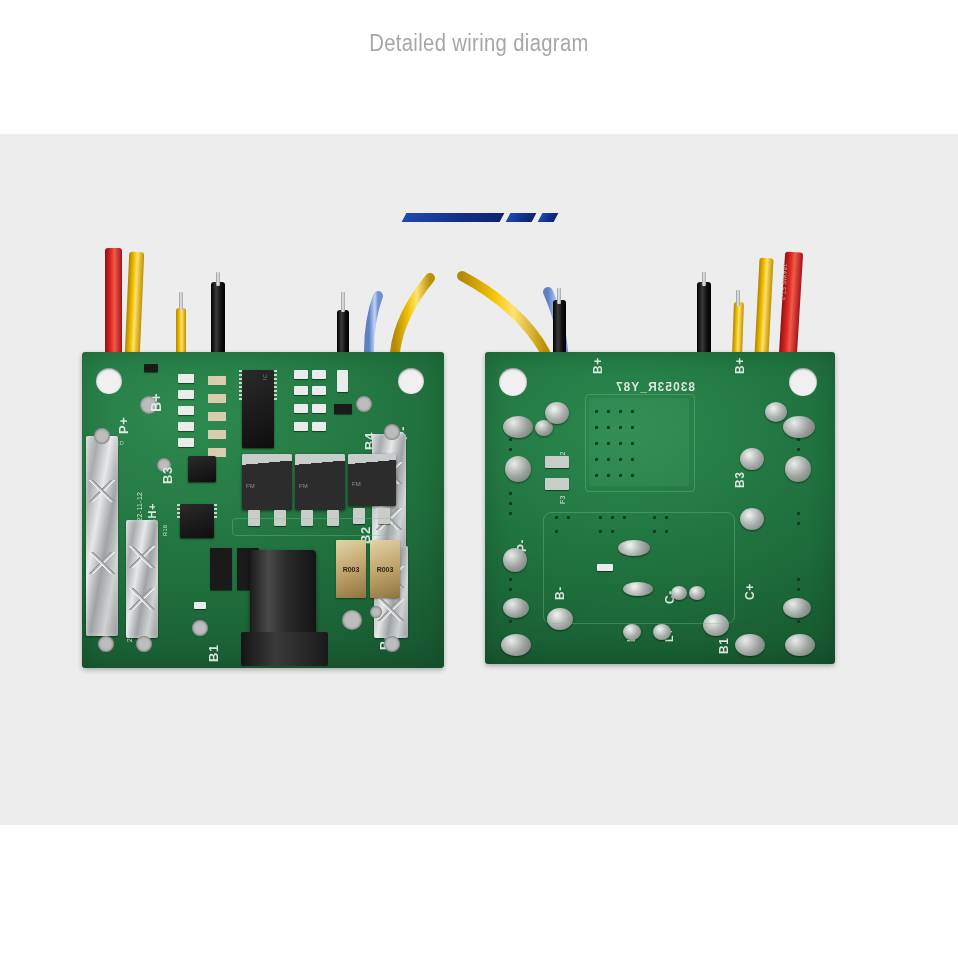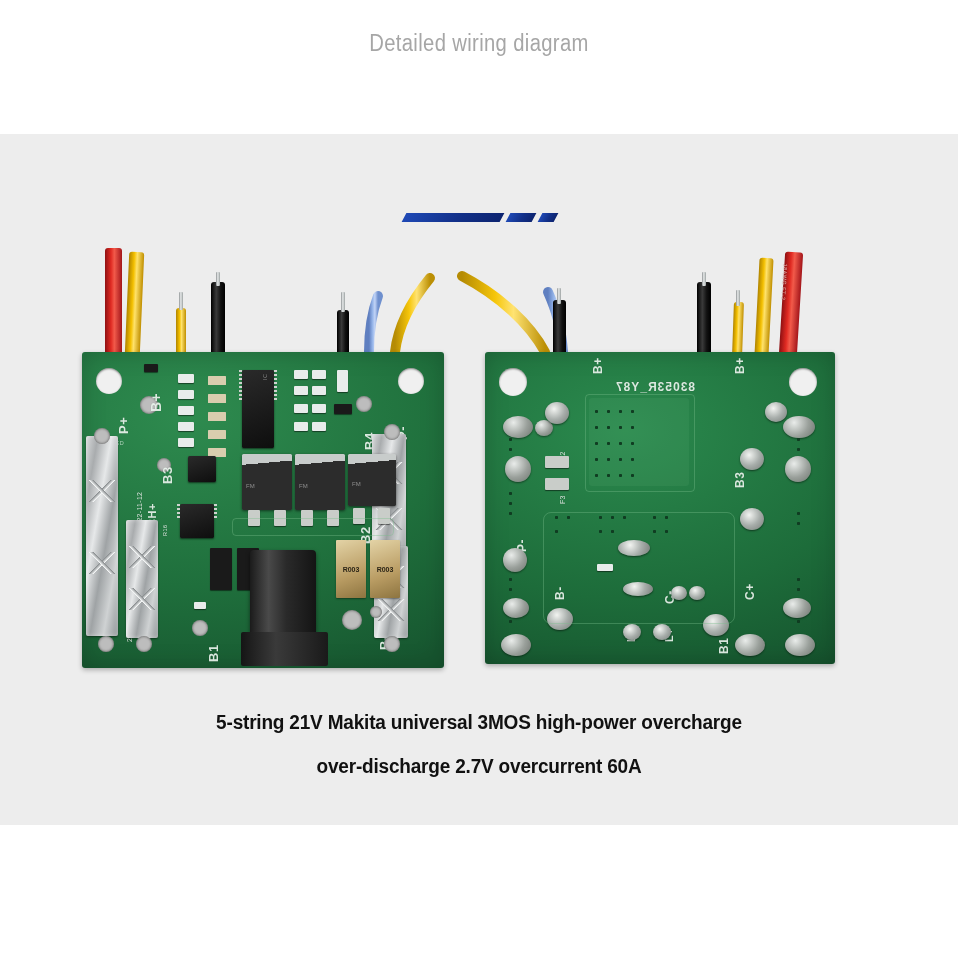--- a/index.html
+++ b/index.html
@@ -469,18 +469,14 @@
       <div class="via" style="left:312px;top:160px;"></div>
         <div class="via" style="left:312px;top:170px;"></div>
       <div class="via" style="left:312px;top:226px;"></div>
         <div class="via" style="left:312px;top:236px;"></div>
       <div class="via" style="left:312px;top:268px;"></div>
     </div>
 
     <div class="smd white" style="left:112px;top:212px;width:16px;height:7px;"></div>
   </div>
 
-  <div class="caption">
-    <div class="ln">5-string 21V Makita universal 3MOS high-power overcharge</div>
-    <div class="ln">over-discharge 2.7V overcurrent 60A</div>
-  </div>
 
 </div>
 
 </body></html>

